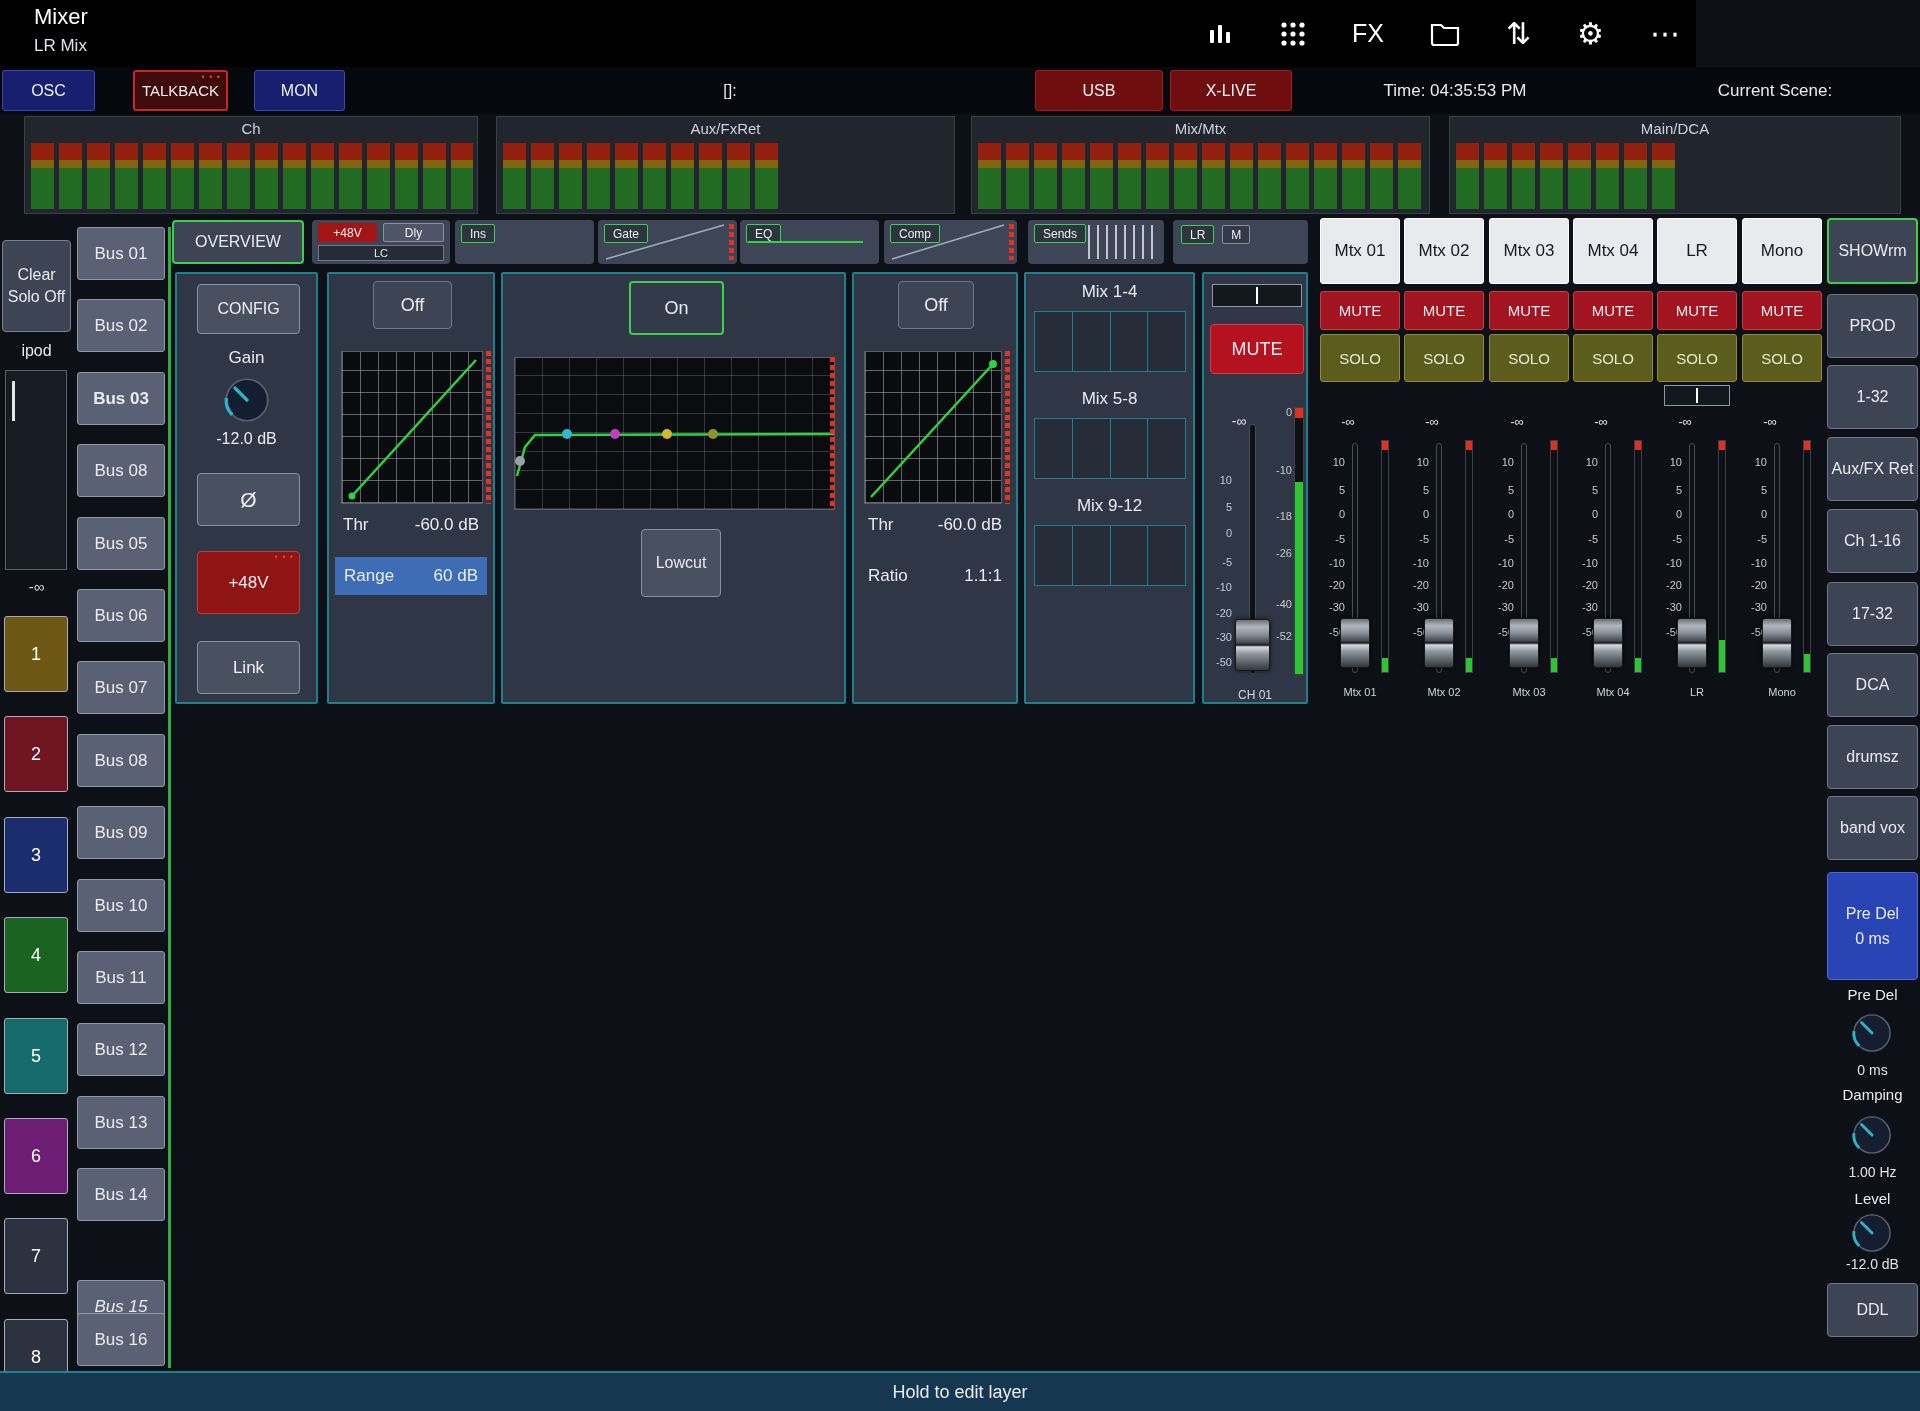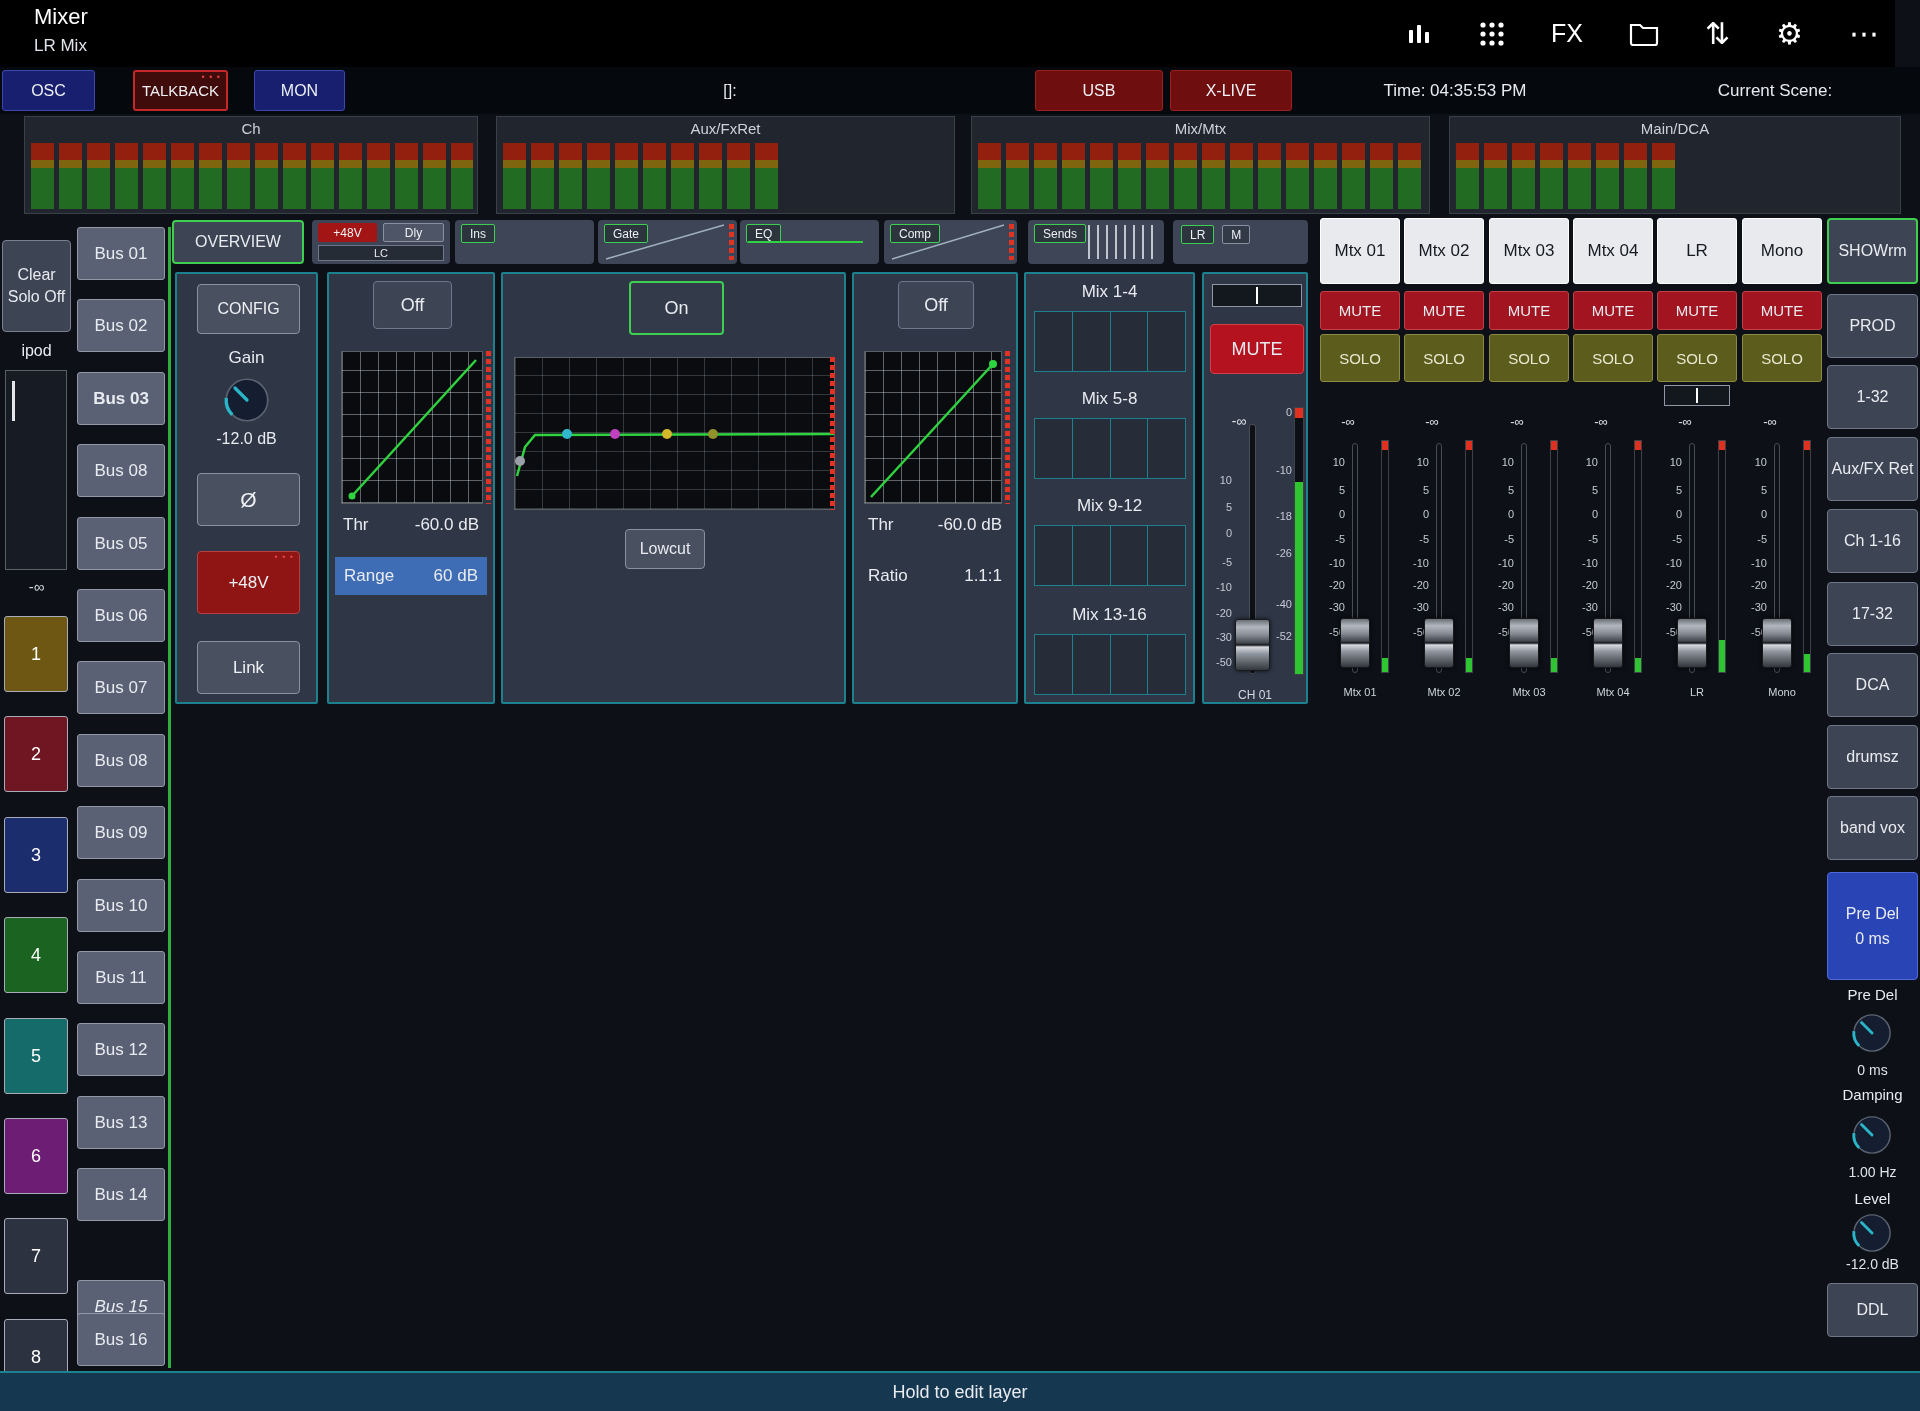--- a/index.html
+++ b/index.html
@@ -1,21 +1,21 @@
 <!DOCTYPE html>
 <html><head>
 <meta charset="utf-8">
 <style>
   *{margin:0;padding:0;box-sizing:border-box;}
   html,body{width:1920px;height:1411px;background:#000;overflow:hidden;}
   body{font-family:"Liberation Sans",sans-serif;color:#e8ebf0;}
   .app{position:relative;width:1920px;height:1411px;background:#0d1016;overflow:hidden;}
 
   
-  .topbar{position:absolute;left:0;top:0;width:1895px;height:67px;background:#000;padding-left:27px;}
+  .topbar{position:absolute;left:0;top:0;width:1696px;height:67px;background:#000;padding-left:27px;}
   .title{position:absolute;left:34px;top:4px;font-size:22px;color:#fff;}
   .subtitle{position:absolute;left:34px;top:36px;font-size:17px;color:#dfe3ea;}
   .top-icons{position:absolute;right:16px;top:0;height:67px;display:flex;align-items:center;gap:46px;}
   .ticon{display:flex;align-items:center;justify-content:center;color:#fff;}
   .ticon.glyph{font-size:30px;line-height:1;}
   .ticon.fx{font-size:25px;}
   .ticon.more{font-size:30px;line-height:1;}
 
   
   .toolbar{position:absolute;left:0;top:67px;width:1920px;height:47px;background:#05080d;}
@@ -109,21 +109,21 @@
     repeating-linear-gradient(0deg,rgba(215,224,232,0.42) 0 1px,rgba(0,0,0,0) 1px 22px);}
   .grid-dim{background-color:#0a0c0f;background-image:
     repeating-linear-gradient(90deg,rgba(160,170,180,0.28) 0 1px,rgba(0,0,0,0) 1px 27px),
     repeating-linear-gradient(0deg,rgba(160,170,180,0.28) 0 1px,rgba(0,0,0,0) 1px 19px);}
   .gate-graph{left:12px;top:77px;width:142px;height:153px;}
   .eq-graph{left:11px;top:83px;width:321px;height:153px;}
   .comp-graph{left:10px;top:77px;width:138px;height:153px;}
   .gate-redbar{left:157px;top:77px;height:153px;}
   .eq-redbar{left:327px;top:83px;height:153px;}
   .comp-redbar{left:151px;top:77px;height:153px;}
-  .lowcut-btn{position:absolute;left:122px;top:255px;width:80px;height:40px;background:#49505f;border:1px solid #8a90a0;border-radius:4px;display:flex;align-items:center;justify-content:center;font-size:16px;}
+  .lowcut-btn{position:absolute;left:138px;top:255px;width:80px;height:68px;background:#49505f;border:1px solid #8a90a0;border-radius:4px;display:flex;align-items:center;justify-content:center;font-size:16px;}
   .prow{position:absolute;left:10px;right:10px;height:33px;display:flex;align-items:center;justify-content:space-between;font-size:17px;padding:0 4px;}
   .thr-row{top:234px;}
   .range-row{top:283px;height:38px;background:#3f6db5;left:6px;right:6px;padding:0 9px;}
   .ratio-row{top:283px;height:38px;}
 
   #sends-groups{position:absolute;inset:0;}
   .send-group{position:absolute;left:0;width:100%;}
   .send-label{text-align:center;font-size:17px;height:26px;line-height:26px;}
   .send-box{position:relative;margin:6px auto 0;width:152px;height:61px;background:#262d38;border:1px solid #1d808f;}
   .send-div{position:absolute;top:0;bottom:0;width:1px;background:#1d808f;}
@@ -468,28 +468,20 @@
           </div>
         </div>
         <div class="send-group" style="top: 219px;">
           <div class="send-label">Mix 9-12</div>
           <div class="send-box">
             <div class="send-div" style="left: 25%;"></div>
             <div class="send-div" style="left: 50%;"></div>
             <div class="send-div" style="left: 75%;"></div>
           </div>
         </div>
-        <div class="send-group" style="top: 328px;">
-          <div class="send-label">Mix 13-16</div>
-          <div class="send-box">
-            <div class="send-div" style="left: 25%;"></div>
-            <div class="send-div" style="left: 50%;"></div>
-            <div class="send-div" style="left: 75%;"></div>
-          </div>
-        </div>
       </div>
   </section>
 
   <section class="panel mainch" id="mainch">
     <div class="pan ch-pan"></div>
     <div class="ch-mute">MUTE</div>
     <div class="ch-value">-∞</div>
     <div class="ftrack ch-track"></div>
     <div class="cap ch-cap"></div>
     <div class="vmeter ch-meter">

